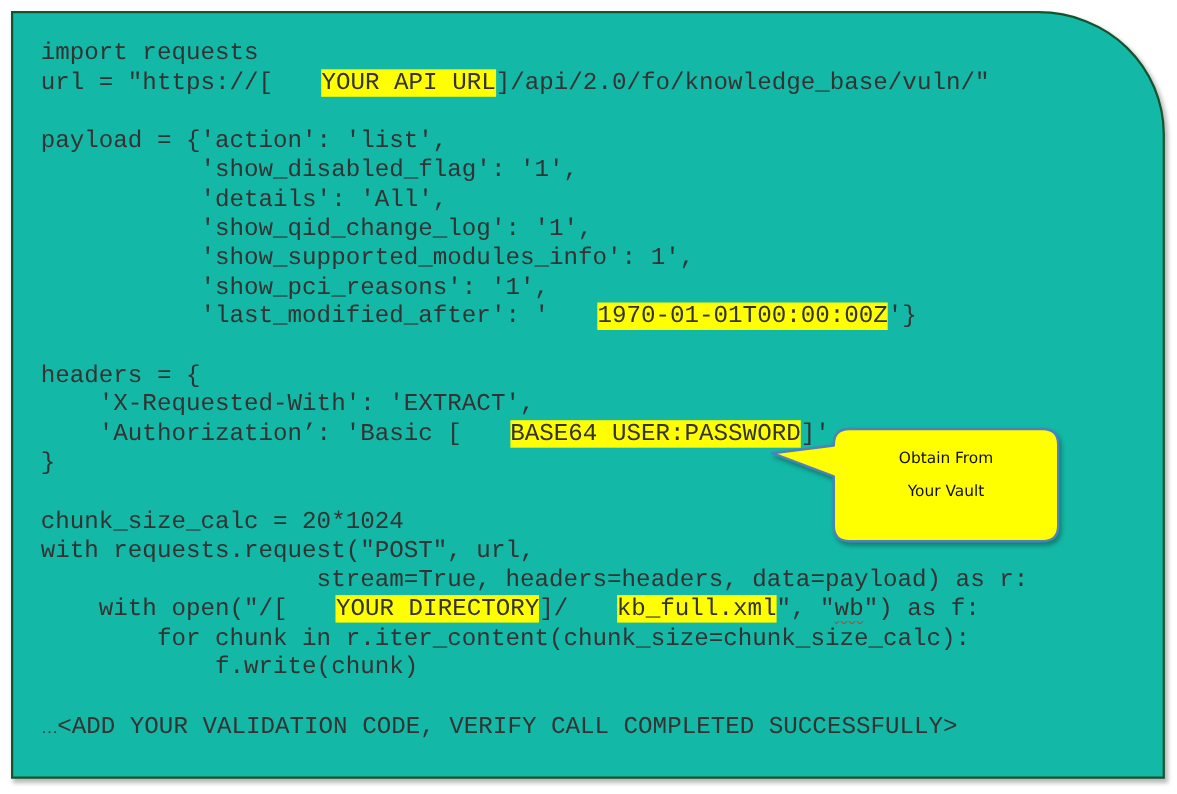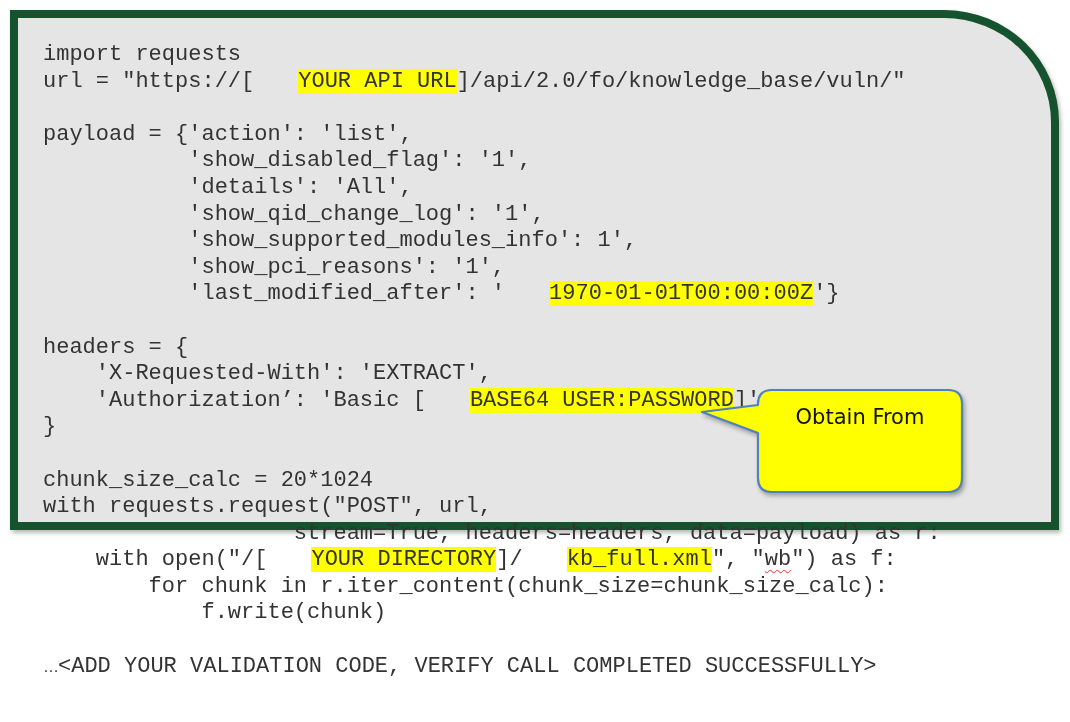--- a/index.html
+++ b/index.html
@@ -12,23 +12,23 @@
       height: 722px;
       position: relative;
       overflow: hidden;
       font-family: "Liberation Sans", sans-serif;
     }
     .code-panel {
       position: absolute;
       left: 10px;
       top: 10px;
       width: 1049px;
-      height: 520px;
-      background: #e5e5e5;
-      border: 8px solid #14532d;
+      height: 698px;
+      background: #14b8a6;
+      border: 2px solid #14532d;
       border-top-right-radius: 115px 112px;
       box-shadow: 2px 3px 4px rgba(0,0,0,0.28);
       box-sizing: border-box;
     }
     .code {
       position: absolute;
       left: 25px;
       top: 24px;
       margin: 0;
       font-family: "Liberation Mono", monospace;
@@ -73,35 +73,36 @@
       overflow: visible;
       filter: drop-shadow(2px 3px 2px rgba(0,0,0,0.3));
     }
     .callout-text {
       position: absolute;
       left: 60px;
       top: 14px;
       width: 200px;
       text-align: center;
       font-family: "DejaVu Sans", sans-serif;
-      font-size: 21px;
+      font-size: 14px;
       line-height: 30px;
       color: #111111;
     }
     .callout-text span {
       display: block;
     }
   </style>
 </head>
 <body>
 
 <div class="code-panel">
   <pre class="code" id="code"><span class="code-line"><span>import requests</span></span><span class="code-line"><span>url = "https://[</span><span class="hl">YOUR API URL</span><span>]/api/2.0/fo/knowledge_base/vuln/"</span></span><span class="code-line"><span></span></span><span class="code-line"><span>payload = {'action': 'list',</span></span><span class="code-line"><span>           'show_disabled_flag': '1',</span></span><span class="code-line"><span>           'details': 'All',</span></span><span class="code-line"><span>           'show_qid_change_log': '1',</span></span><span class="code-line"><span>           'show_supported_modules_info': 1',</span></span><span class="code-line"><span>           'show_pci_reasons': '1',</span></span><span class="code-line"><span>           'last_modified_after': '</span><span class="hl">1970-01-01T00:00:00Z</span><span>'}</span></span><span class="code-line"><span></span></span><span class="code-line"><span>headers = {</span></span><span class="code-line"><span>    'X-Requested-With': 'EXTRACT',</span></span><span class="code-line"><span>    'Authorization’: 'Basic [</span><span class="hl">BASE64 USER:PASSWORD</span><span>]'</span></span><span class="code-line"><span>}</span></span><span class="code-line"><span></span></span><span class="code-line"><span>chunk_size_calc = 20*1024</span></span><span class="code-line"><span>with requests.request("POST", url,</span></span><span class="code-line"><span>                   stream=True, headers=headers, data=payload) as r:</span></span><span class="code-line"><span>    with open("/[</span><span class="hl">YOUR DIRECTORY</span><span>]/</span><span class="hl">kb_full.xml</span><span>", "</span><span class="spell">wb</span><span>") as f:</span></span><span class="code-line"><span>        for chunk in r.iter_content(chunk_size=chunk_size_calc):</span></span><span class="code-line"><span>            f.write(chunk)</span></span><span class="code-line"><span></span></span><span class="code-line"><span class="ellipsis">…</span><span class="italic">&lt;ADD YOUR VALIDATION CODE, VERIFY CALL COMPLETED SUCCESSFULLY&gt;</span></span></pre>
 </div>
 
 <div class="callout">
   <svg width="266" height="110" viewBox="0 0 266 110">
     <path d="M 72 2 L 248 2 Q 262 2 262 16 L 262 90 Q 262 104 248 104 L 72 104 Q 58 104 58 90 L 58 45 L 2 24 L 58 17 L 58 16 Q 58 2 72 2 Z" fill="#ffff00" stroke="#4f81bd" stroke-width="2.2" stroke-linejoin="round"></path>
   </svg>
   <div class="callout-text">
     <span>Obtain From</span>
+    <span>Your Vault</span>
   </div>
 </div>
 
 </body></html>

